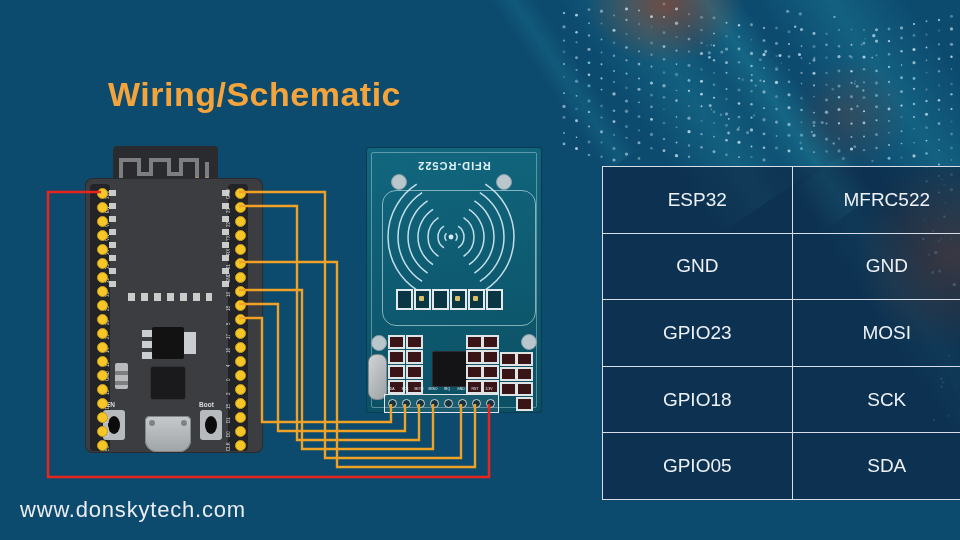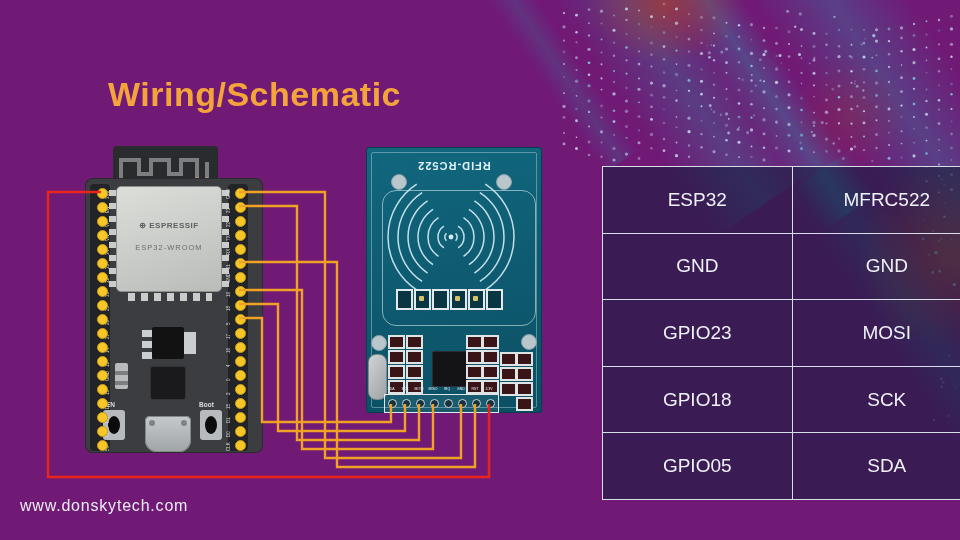--- a/index.html
+++ b/index.html
@@ -5,21 +5,21 @@
   html,body{margin:0;padding:0;background:#0b1830;}
   .stage{position:relative;width:960px;height:540px;overflow:hidden;
          background:#122340;font-family:"Liberation Sans",sans-serif;}
   
   .deco{position:absolute;inset:0;overflow:hidden;z-index:1;}
   .streak{position:absolute;transform:rotate(-34deg);}
   .glow{position:absolute;border-radius:50%;}
   
   .title{position:absolute;left:108px;top:52px;font-size:34px;font-weight:800;
          letter-spacing:.5px;z-index:5;}
-  .footer{position:absolute;left:20px;top:497px;font-size:16px;color:#e9edf2;
+  .footer{position:absolute;left:20px;top:497px;font-size:22px;color:#e9edf2;
           letter-spacing:.8px;z-index:5;}
   
   .esp-body{position:absolute;left:85px;top:178px;width:178px;height:275px;
             background:#3c3d40;border-radius:8px;z-index:2;box-shadow:0 0 0 1px #2a2b2e inset;}
   .pin-strip{position:absolute;width:20px;top:184px;height:267px;background:#232428;border-radius:4px;z-index:2;}
   .esp-ant{position:absolute;left:113px;top:146px;width:105px;height:40px;background:#2a2b2e;
            border-radius:4px 4px 0 0;z-index:2;}
   .esp-shield{position:absolute;left:116px;top:186px;width:104px;height:104px;z-index:3;
       background:linear-gradient(160deg,#dcdeda,#b9bcb8);border:1px solid #8d9090;border-radius:5px;}
   .esp-shield .brand{position:absolute;left:0;right:0;top:34px;text-align:center;
@@ -63,21 +63,21 @@
   .wires{position:absolute;inset:0;z-index:4;pointer-events:none;}
   
   .pin-table{position:absolute;left:602px;top:166px;width:380px;height:334px;z-index:4;
         border-collapse:collapse;table-layout:fixed;}
   .pin-table td{border:1px solid #d7dee8;text-align:center;vertical-align:middle;
         color:#eef2f7;font-size:19px;background:rgba(15,30,56,.55);}
 </style>
 </head>
 <body>
 
-<div class="stage" style="background: #701a75;">
+<div class="stage" style="background: #0c4a6e;">
 
   <div class="deco">
     <div class="streak" style="left:540px;top:-40px;width:40px;height:220px;background:linear-gradient(90deg,transparent,rgba(36,150,170,.2),transparent);"></div>
     <div class="streak" style="left:620px;top:-70px;width:120px;height:300px;background:linear-gradient(90deg,transparent,rgba(36,150,170,.28),transparent);"></div>
     <div class="streak" style="left:730px;top:-80px;width:60px;height:320px;background:linear-gradient(90deg,transparent,rgba(40,160,180,.33),transparent);"></div>
     <div class="streak" style="left:840px;top:-60px;width:130px;height:340px;background:linear-gradient(90deg,transparent,rgba(36,150,175,.3),transparent);"></div>
     <div class="streak" style="left:880px;top:140px;width:80px;height:360px;background:linear-gradient(90deg,transparent,rgba(30,140,165,.25),transparent);"></div>
     <div class="glow" style="left:585px;top:-55px;width:160px;height:120px;background:radial-gradient(ellipse,rgba(186,72,30,.55),rgba(186,72,30,0) 70%);"></div>
     <div class="glow" style="left:790px;top:55px;width:120px;height:120px;background:radial-gradient(ellipse,rgba(170,65,30,.22),rgba(170,65,30,0) 70%);"></div>
     <div class="glow" style="left:855px;top:160px;width:190px;height:190px;background:radial-gradient(ellipse,rgba(205,95,38,.5),rgba(205,95,38,0) 70%);"></div>
@@ -520,27 +520,20 @@
   <div class="esp-ant">
     <svg width="105" height="40" viewBox="0 0 105 40">
       <path d="M8,34 V14 H26 V28 H38 V14 H56 V28 H68 V14 H84 V34 M94,16 V34" fill="none" stroke="#7d7e80" stroke-width="4"></path>
       <circle cx="84" cy="34" r="2.6" fill="#f6c727"></circle>
       <circle cx="94" cy="34" r="2.6" fill="#f6c727"></circle>
     </svg>
   </div>
   <div class="esp-body"></div>
   <div class="pin-strip" style="left:90px;"></div>
   <div class="pin-strip" style="left:228px;"></div>
-  <div class="esp-shield">
-    <div class="brand">
-      <span>⊕</span>
-      <span>ESPRESSIF</span>
-    </div>
-    <div class="model">ESP32-WROOM</div>
-  </div>
   <div class="cast-v" style="left:109px;"></div>
   <div class="cast-v" style="left:222px;"></div>
   <div class="cast-h"></div>
 
   <div style="position:absolute;left:152px;top:327px;width:32px;height:32px;background:#121212;border-radius:2px;z-index:3;"></div>
   <div style="position:absolute;left:142px;top:330px;width:10px;height:7px;background:#caced0;z-index:3;"></div>
   <div style="position:absolute;left:142px;top:341px;width:10px;height:7px;background:#caced0;z-index:3;"></div>
   <div style="position:absolute;left:142px;top:352px;width:10px;height:7px;background:#caced0;z-index:3;"></div>
   <div style="position:absolute;left:184px;top:332px;width:12px;height:22px;background:#caced0;z-index:3;"></div>
   <div style="position:absolute;left:150px;top:366px;width:34px;height:32px;background:#1a1a1c;border:1px solid #333;border-radius:3px;z-index:3;"></div>

